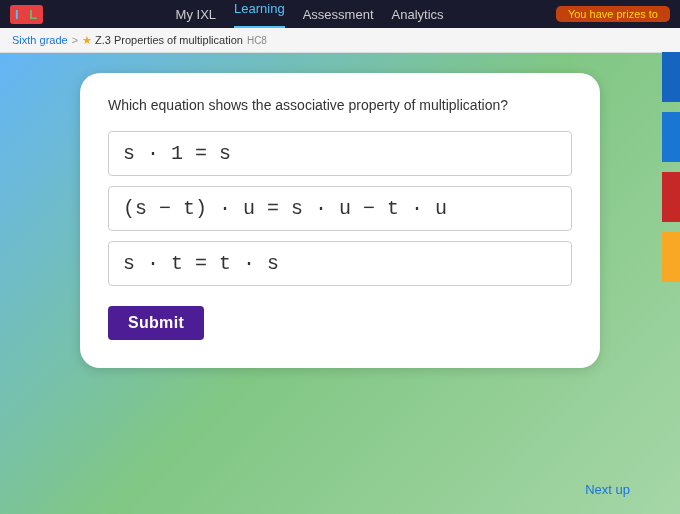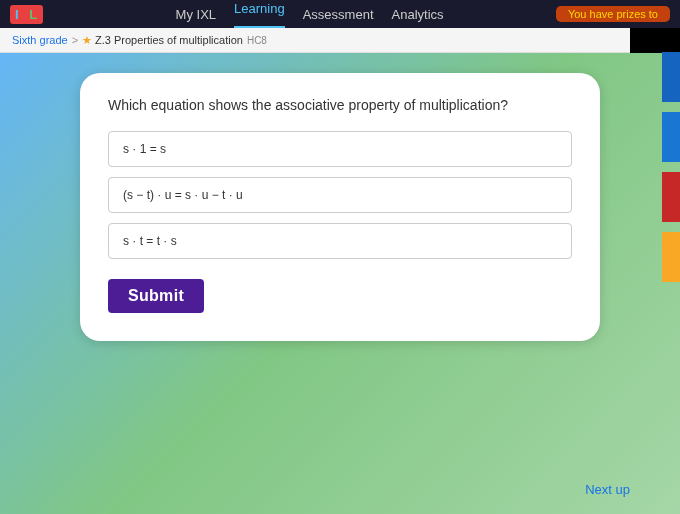--- a/index.html
+++ b/index.html
@@ -58,21 +58,21 @@
       color: #ffd700;
       font-size: 11px;
       background: #c2410c;
       border-radius: 5px;
       padding: 2px 12px;
       margin-left: auto;
     }
 
     
     .breadcrumb-bar {
-      width: 630px;
+      width: 680px;
       height: 24px;
       background: #f5f5f5;
       border-bottom: 1px solid #ddd;
       display: flex;
       align-items: center;
       padding: 12px 12px;
       font-size: 11px;
       color: #555;
     }
     .breadcrumb-bar a { color: #1a73e8; text-decoration: none; }
@@ -127,22 +127,22 @@
       color: #333;
       cursor: pointer;
       background: white;
       transition: background 0.1s;
       width: 100%;
       text-align: left;
     }
 
     
     .math {
-      font-family: Liberation Sans, sans-serif;
-      font-size: 12px;
+      font-family: Liberation Mono, monospace;
+      font-size: 20px;
     }
 
     
     .submit-btn {
       background: #4c1d95;
       color: white;
       border: none;
       border-radius: 4px;
       padding: 8px 20px;
       font-size: 16px;

